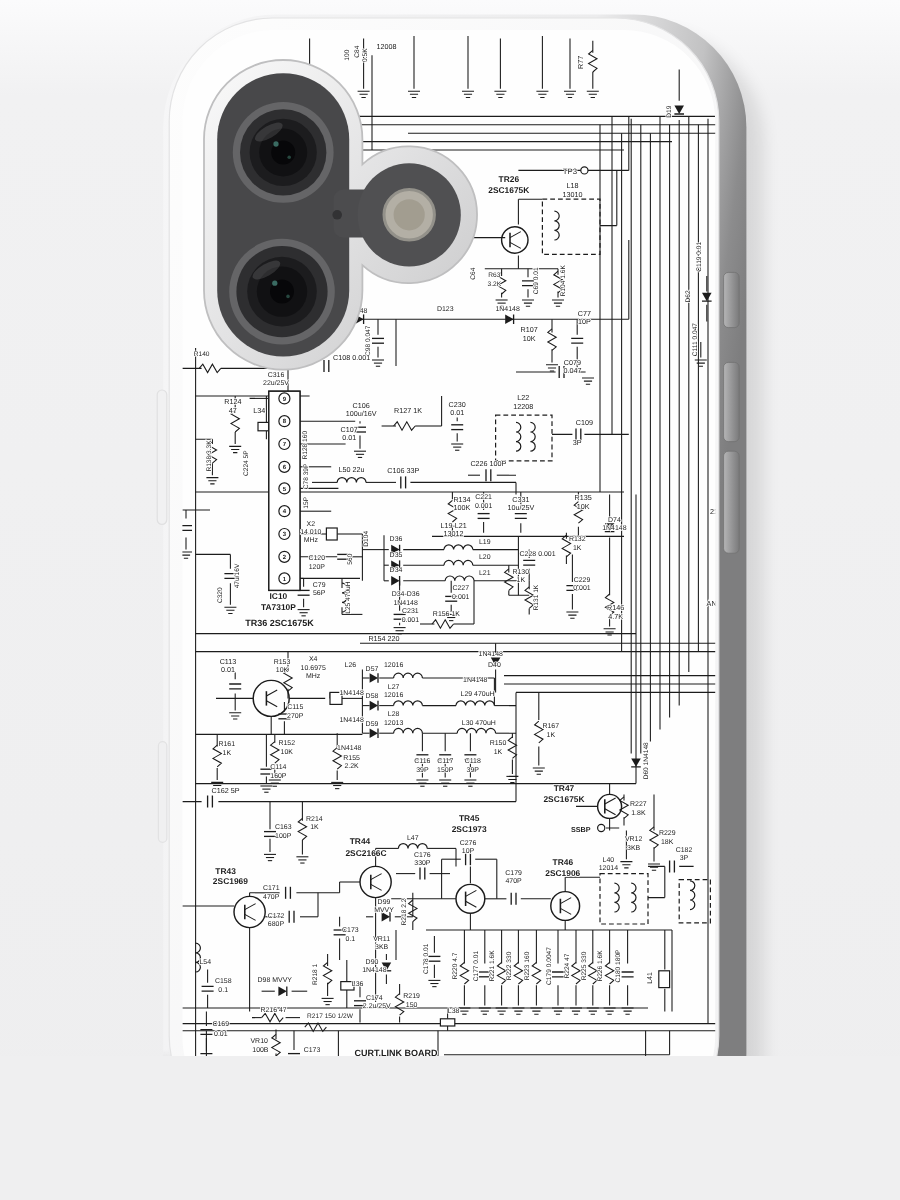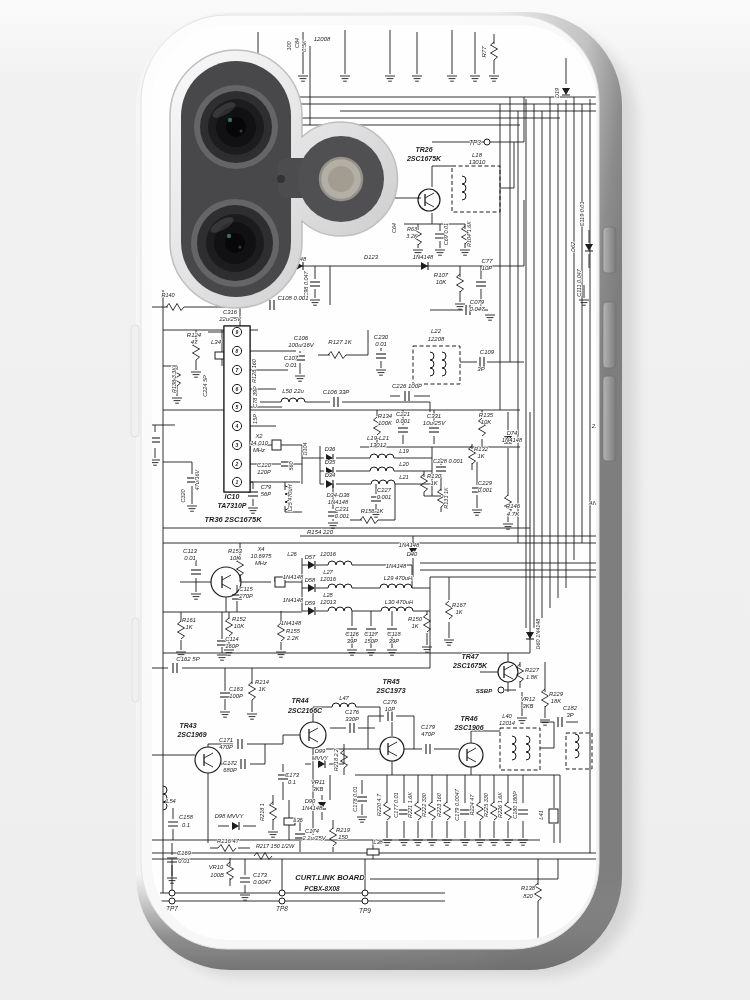--- a/index.html
+++ b/index.html
@@ -1,17 +1,17 @@
 <!DOCTYPE html>
 <html><head>
 <meta charset="utf-8">
 <style>
   html,body{margin:0;padding:0;background:#efeff0;}
-  #stage{position:relative;width:750px;height:1000px;overflow:hidden;
-         font-family:"Liberation Sans",sans-serif;font-style:italic;}
+  #stage{position:relative;width:750px;height:880px;overflow:hidden;
+         font-family:"Liberation Sans",sans-serif;}
   svg{display:block}
   text{font-family:"Liberation Sans","DejaVu Sans",sans-serif;}
 </style>
 </head>
 <body>
 
 <div id="stage">
 <svg width="750" height="1000" viewBox="0 0 750 1000" xmlns="http://www.w3.org/2000/svg">
   <defs>
     <linearGradient id="bgG" x1="0" y1="0" x2="0" y2="1">

